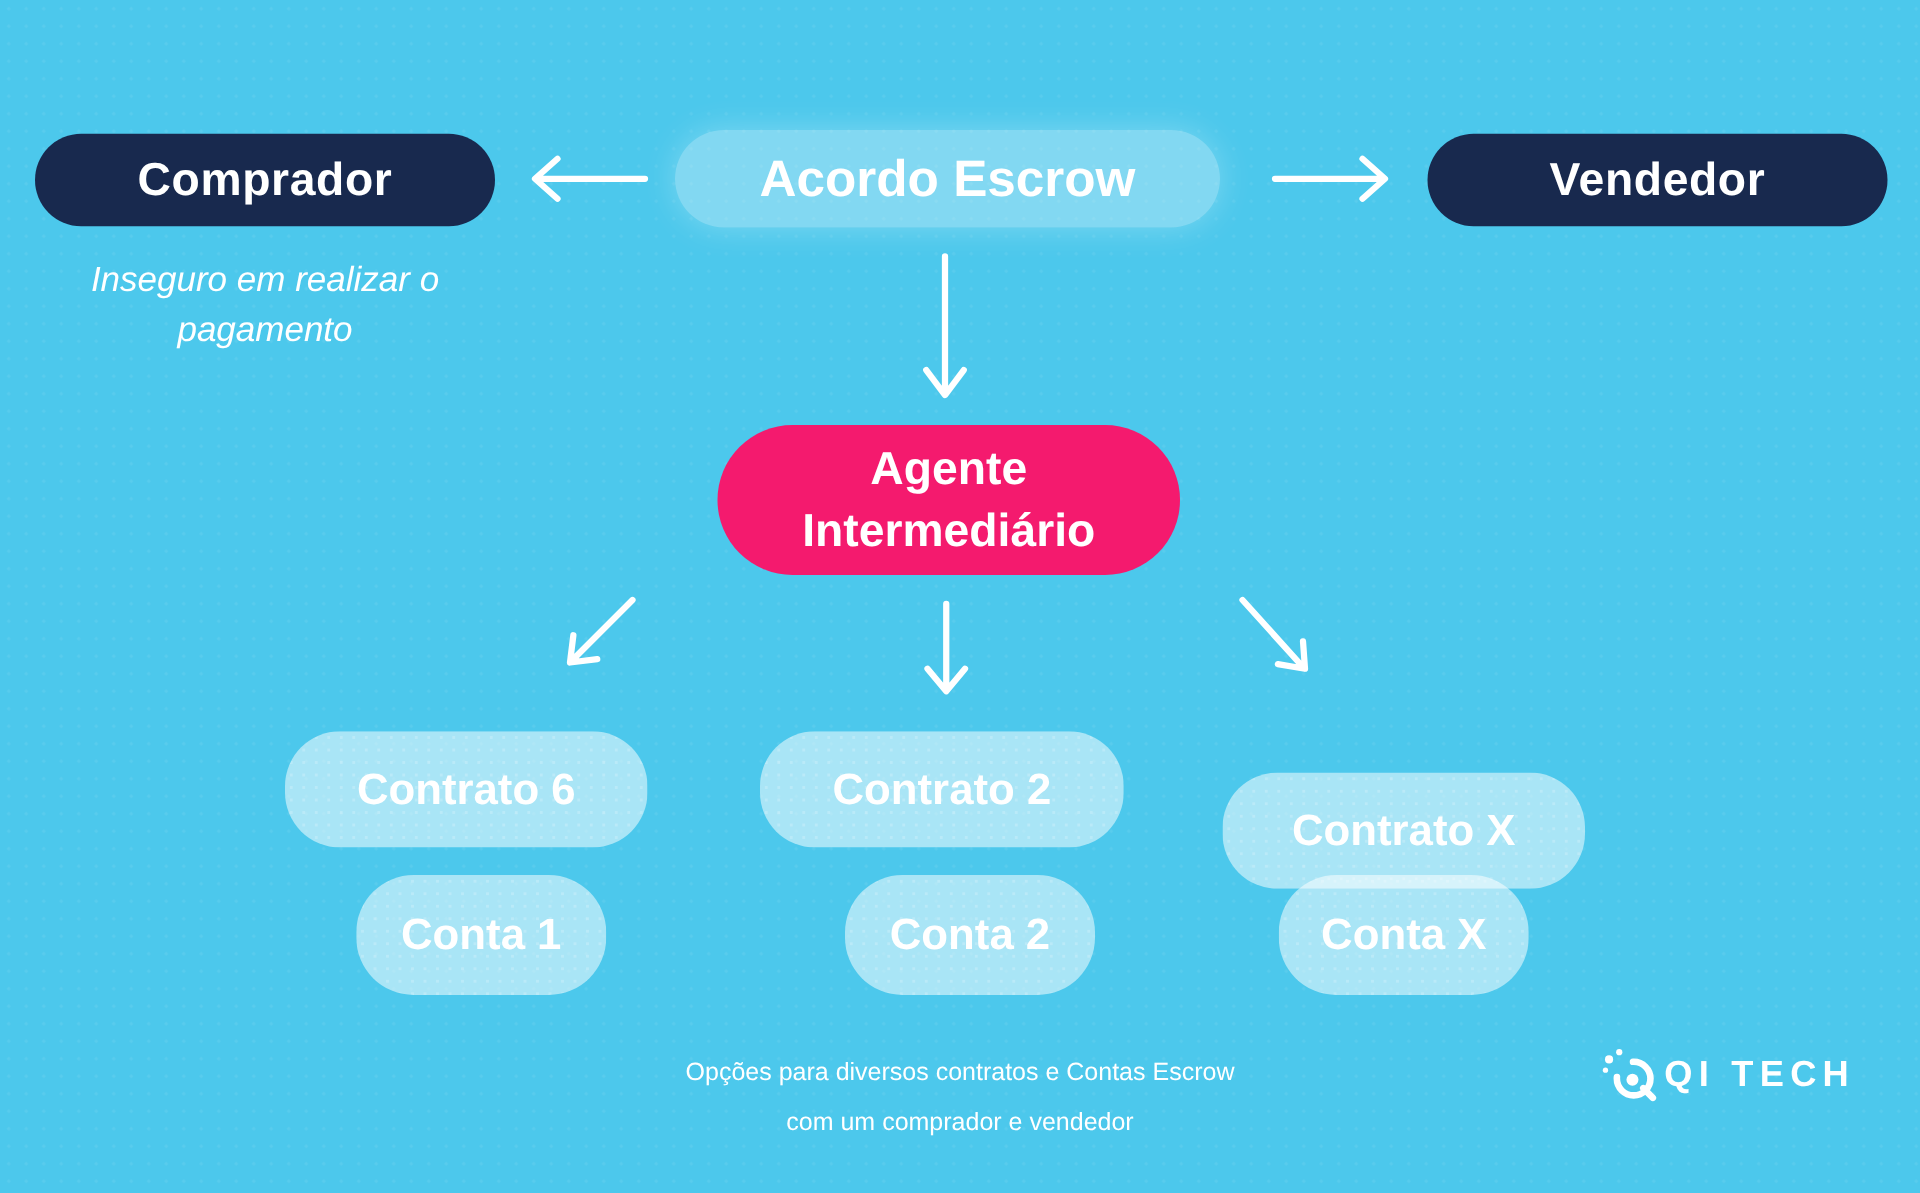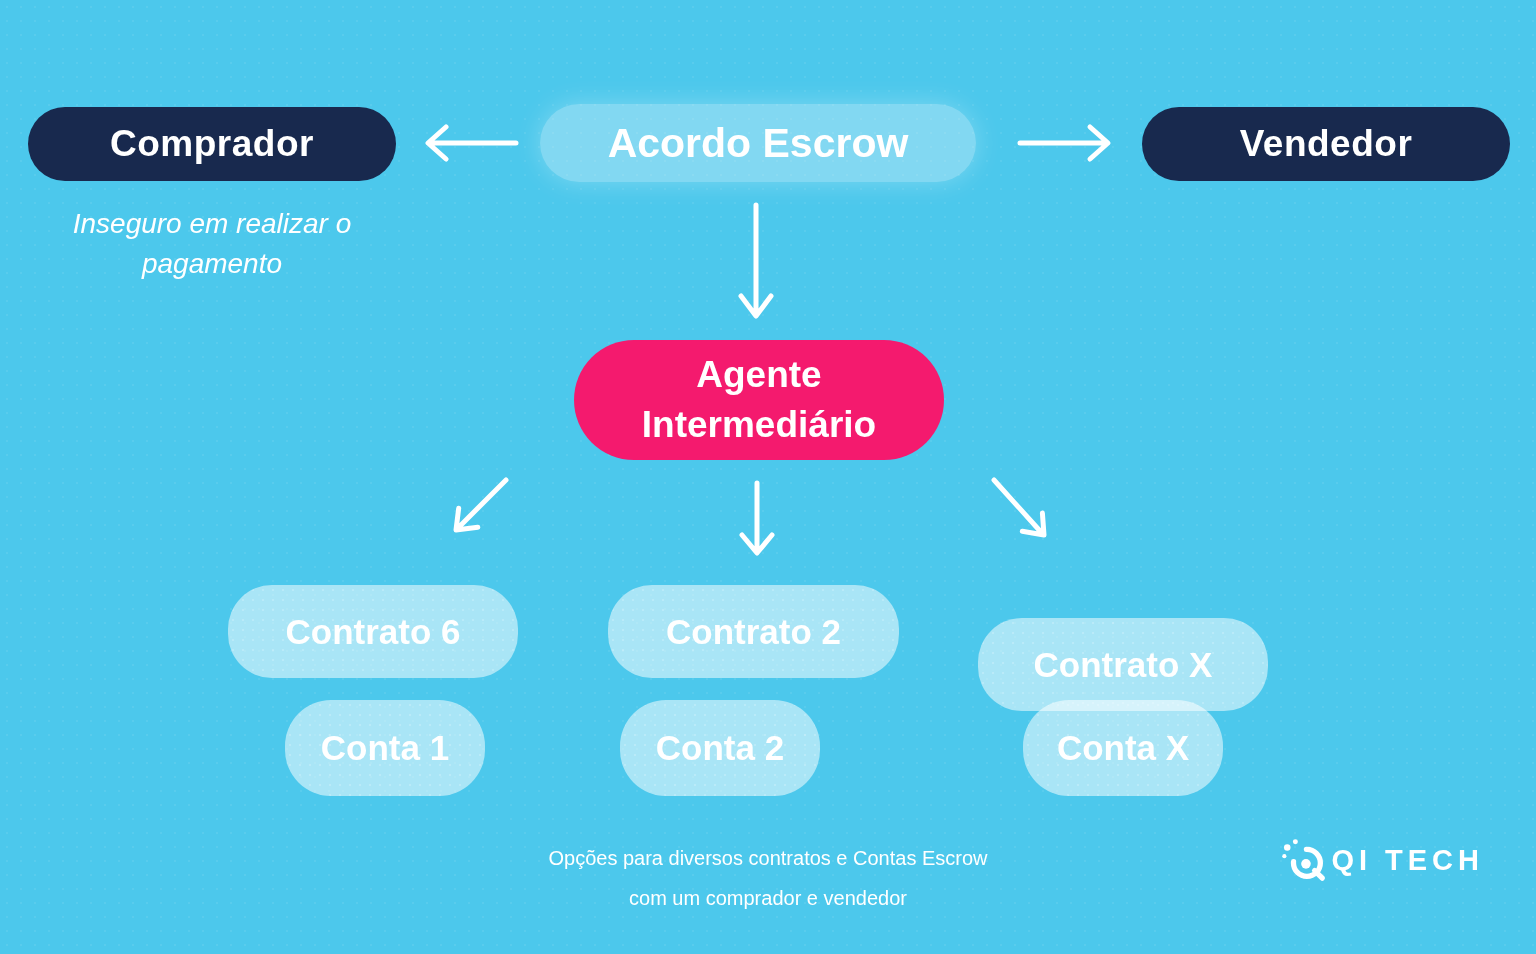--- a/index.html
+++ b/index.html
@@ -67,21 +67,21 @@
     color:var(--text-color);
     font-style:italic;
   }
   #comprador-note{left:28px;top:204px;width:368px;}
   #vendedor-note{left:1142px;top:200px;width:368px;}
 
   #contrato-1{left:228px;top:585px;width:290px;height:93px;border-radius:44px;}
   #contrato-2{left:608px;top:585px;width:291px;height:93px;border-radius:44px;}
   #contrato-x{left:978px;top:618px;width:290px;height:93px;border-radius:44px;}
   #conta-1{left:285px;top:700px;width:200px;height:96px;border-radius:46px;}
-  #conta-2{left:620px;top:700px;width:200px;height:96px;border-radius:46px;}
+  #conta-2{left:676px;top:700px;width:200px;height:96px;border-radius:46px;}
   #conta-x{left:1023px;top:700px;width:200px;height:96px;border-radius:46px;}
 
   #arrows{position:absolute;left:0;top:0;pointer-events:none;}
   #arrows path{stroke:#FFFFFF;stroke-width:5;fill:none;stroke-linecap:round;stroke-linejoin:round;}
 
   #caption{
     position:absolute;left:0;top:838px;width:100%;
     text-align:center;font-size:20px;line-height:40px;font-weight:500;
   }
   #logo{

